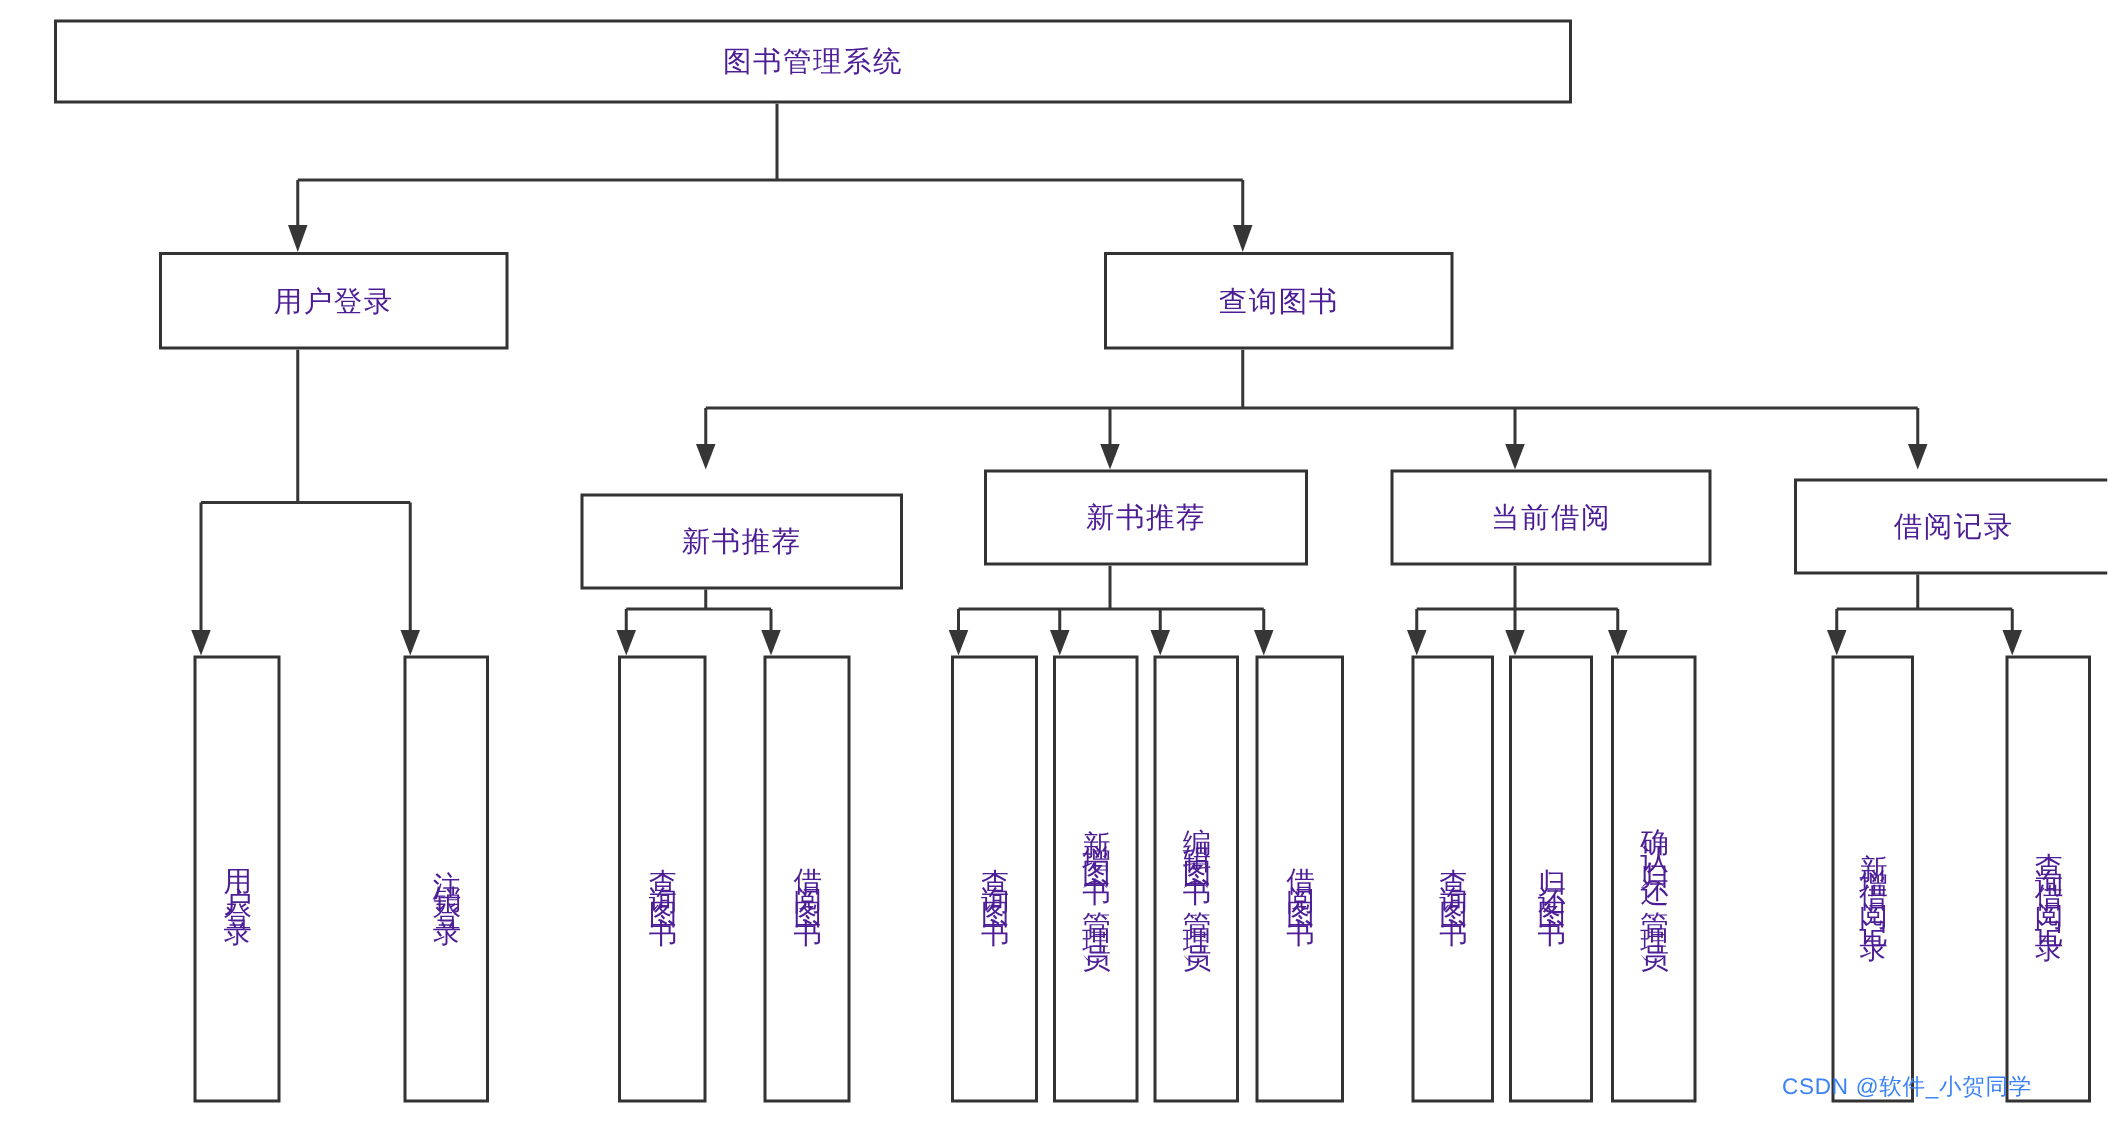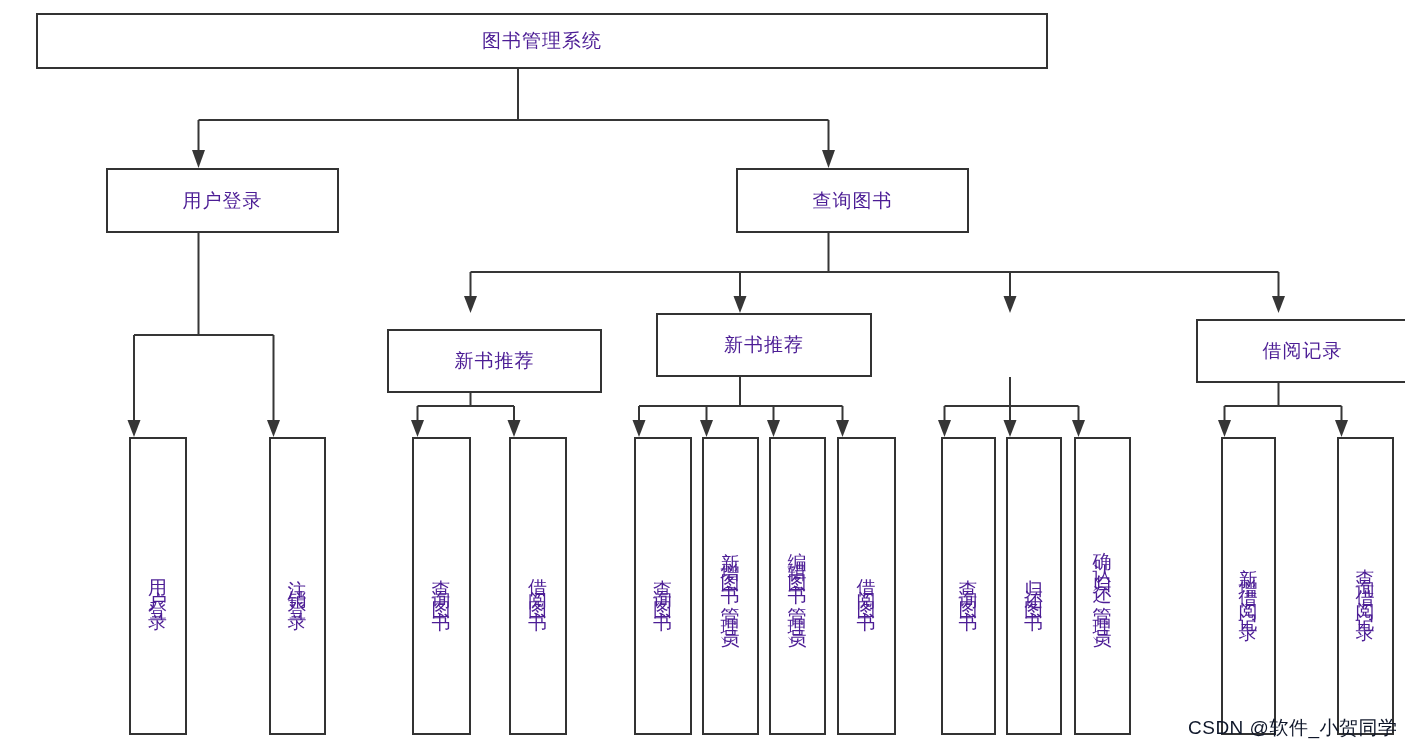--- a/index.html
+++ b/index.html
@@ -13,22 +13,22 @@
     border:2.5px solid #333;display:flex;align-items:center;justify-content:center;
     color:#4c1d95;
     margin-left:24px;
   }
   .box.h span{font-size:19px;letter-spacing:1px;white-space:nowrap;}
   .box.v span{
     writing-mode:vertical-rl;text-orientation:mixed;
     font-size:19px;letter-spacing:11px;line-height:1;white-space:nowrap;
   }
   #watermark{
-    position:absolute;left:1188px;top:715px;font-size:19px;letter-spacing:0.5px;
-    color:#0f172a;white-space:nowrap;z-index:5;
+    position:absolute;left:1188px;top:715px;font-size:15px;letter-spacing:0.5px;
+    color:#3b82f6;white-space:nowrap;z-index:5;
   }
 </style>
 </head>
 <body>
 
 <div id="stage">
 
   <svg id="wires" width="1405" height="747" viewBox="0 0 1405 747">
     <g stroke="#363636" stroke-width="2" fill="none">
 
@@ -79,20 +79,23 @@
   <div class="box h" style="left:712px;top:168px;width:233px;height:65px">
     <span>查询图书</span>
   </div>
 
   <div class="box h" style="left:363px;top:329px;width:215px;height:64px">
     <span>新书推荐</span>
   </div>
   <div class="box h" style="left:632px;top:313px;width:216px;height:64px">
     <span>新书推荐</span>
   </div>
+  <div class="box h" style="left:903px;top:313px;width:214px;height:64px">
+    <span>当前借阅</span>
+  </div>
   <div class="box h" style="left:1172px;top:319px;width:213px;height:64px">
     <span>借阅记录</span>
   </div>
 
   <div class="box v" style="left:105px;top:437px;width:58px;height:298px">
     <span>用户登录</span>
   </div>
   <div class="box v" style="left:245px;top:437px;width:57px;height:298px">
     <span>注销登录</span>
   </div>

